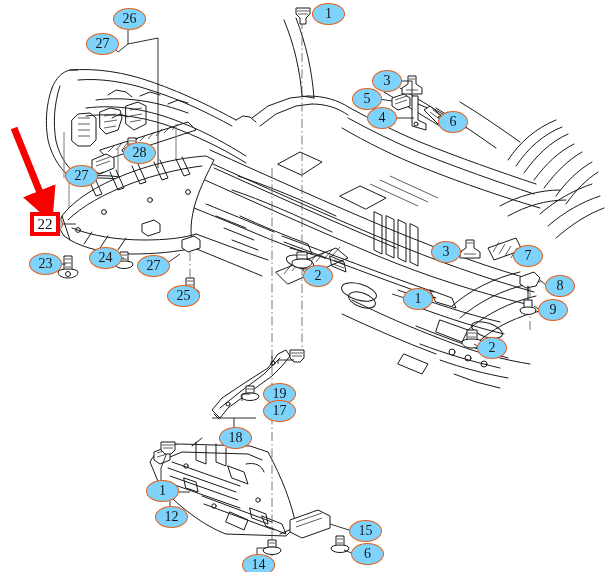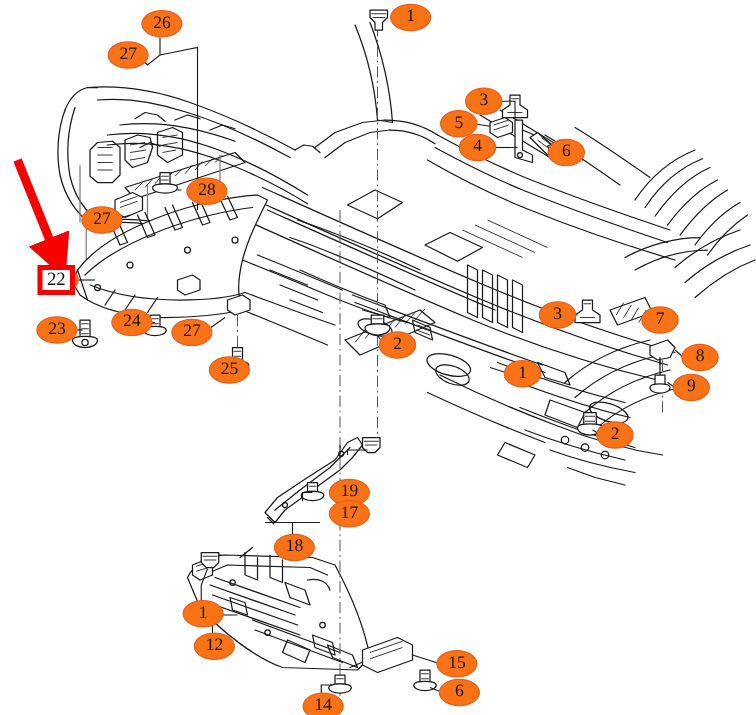--- a/index.html
+++ b/index.html
@@ -1,20 +1,20 @@
 <!DOCTYPE html>
 <html><head>
 <meta charset="utf-8">
 <style>
   html,body{margin:0;padding:0;background:#ffffff;}
   body{width:605px;height:572px;overflow:hidden;font-family:"Liberation Serif",serif;}
   #stage{position:relative;width:605px;height:572px;background:#fff;}
   #artwork{position:absolute;left:0;top:0;width:605px;height:572px;}
   .callout{position:absolute;width:30px;height:22px;margin-left:-15px;margin-top:-11px;
-           border:1.6px solid #e8601c;border-radius:50%;background:#f97316;
+           border:1.6px solid #e8601c;border-radius:50%;background:#7dd3fc;
            display:flex;align-items:center;justify-content:center;
            font-family:"Liberation Serif",serif;font-size:14px;color:#161616;
            line-height:1;box-sizing:border-box;}
   .callout.w2{width:33px;}
   #hl-box{position:absolute;border:4px solid #f60000;background:#ffffff;
           display:flex;align-items:center;justify-content:center;box-sizing:border-box;
           font-family:"Liberation Serif",serif;font-size:15px;color:#111;}
   #hl-arrow{position:absolute;left:0;top:0;width:605px;height:572px;pointer-events:none;}
 </style>
 </head>
@@ -374,21 +374,21 @@
   </svg>
 
   <div id="callouts">
       <div class="callout w2" style="left: 128px; top: 19px; border-color: rgb(232, 96, 28);">26</div>
       <div class="callout w2" style="left: 101px; top: 44px; border-color: rgb(232, 96, 28);">27</div>
       <div class="callout w2" style="left: 327px; top: 14px; border-color: rgb(232, 96, 28);">1</div>
       <div class="callout" style="left: 387px; top: 81px; border-color: rgb(232, 96, 28);">3</div>
       <div class="callout" style="left: 367px; top: 99px; border-color: rgb(232, 96, 28);">5</div>
       <div class="callout" style="left: 382px; top: 118px; border-color: rgb(232, 96, 28);">4</div>
       <div class="callout" style="left: 453px; top: 122px; border-color: rgb(232, 96, 28);">6</div>
-      <div class="callout w2" style="left: 164px; top: 153px; border-color: rgb(232, 96, 28);">28</div>
+      <div class="callout w2" style="left: 138px; top: 153px; border-color: rgb(232, 96, 28);">28</div>
       <div class="callout w2" style="left: 80px; top: 176px; border-color: rgb(232, 96, 28);">27</div>
       <div class="callout w2" style="left: 45px; top: 224px; border-color: rgb(232, 96, 28);">22</div>
       <div class="callout w2" style="left: 44px; top: 264px; border-color: rgb(232, 96, 28);">23</div>
       <div class="callout w2" style="left: 104px; top: 258px; border-color: rgb(232, 96, 28);">24</div>
       <div class="callout w2" style="left: 152px; top: 266px; border-color: rgb(232, 96, 28);">27</div>
       <div class="callout w2" style="left: 182px; top: 296px; border-color: rgb(232, 96, 28);">25</div>
       <div class="callout" style="left: 318px; top: 276px; border-color: rgb(232, 96, 28);">2</div>
       <div class="callout" style="left: 446px; top: 252px; border-color: rgb(232, 96, 28);">3</div>
       <div class="callout" style="left: 418px; top: 299px; border-color: rgb(232, 96, 28);">1</div>
       <div class="callout" style="left: 528px; top: 256px; border-color: rgb(232, 96, 28);">7</div>

